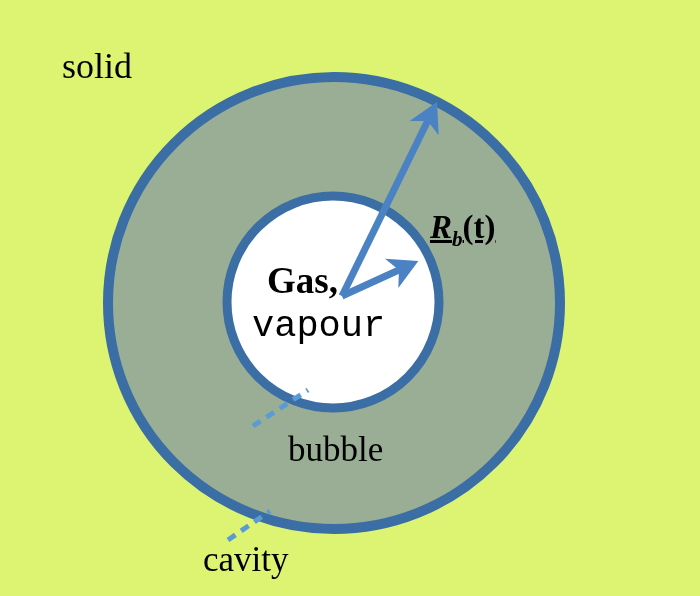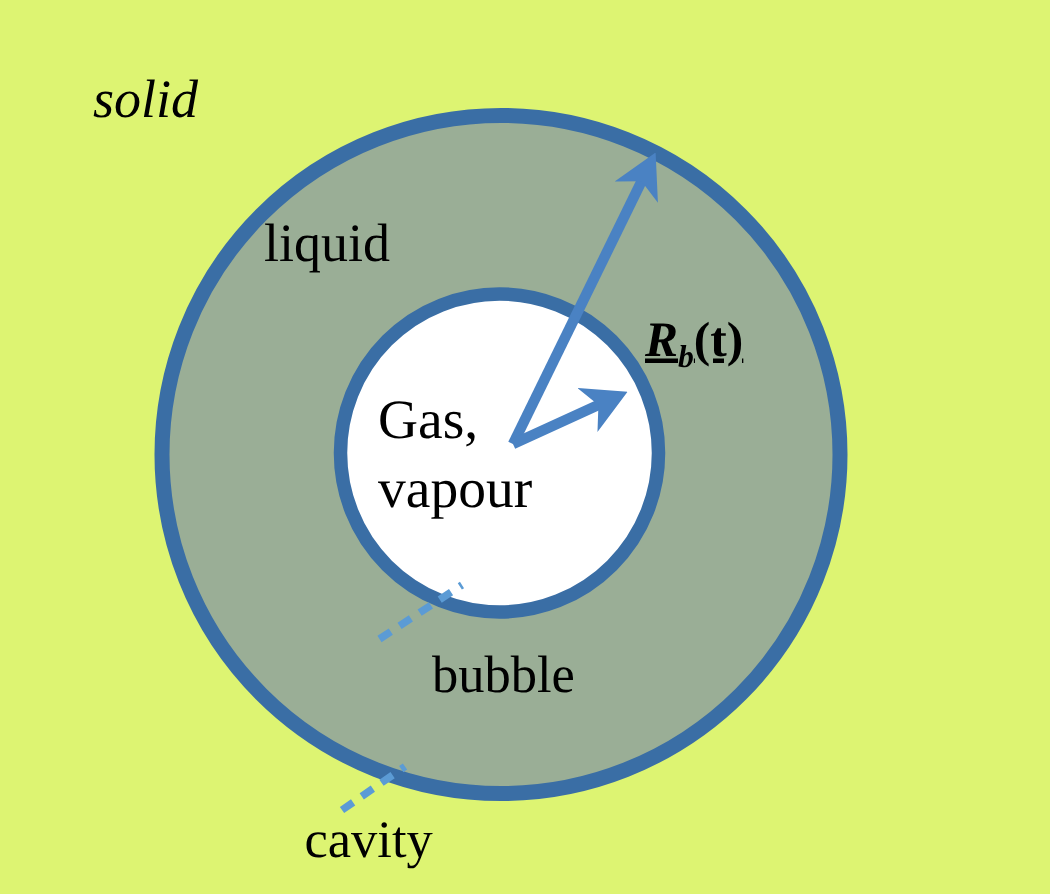--- a/index.html
+++ b/index.html
@@ -27,24 +27,24 @@
     display: block;
   }
   .lbl {
     position: absolute;
     color: #000000;
     font-family: "Liberation Serif", serif;
     white-space: pre;
     line-height: 1.02;
     user-select: none;
   }
-  .lbl-solid   { left: 62px;  top: 48px;  font-size: 36px; font-style: italic; }
+  .lbl-solid   { left: 62px;  top: 48px;  font-size: 36px; }
   .lbl-liquid  { left: 176px; top: 144px; font-size: 36px; }
-  .lbl-gas     { left: 252px; top: 262px; font-size: 37px; }
-  .lbl-vapour  { left: 252px; top: 308px; font-size: 37px; }
+  .lbl-gas     { left: 267px; top: 262px; font-size: 37px; font-weight: bold; }
+  .lbl-vapour  { left: 252px; top: 308px; font-size: 37px; font-family: Liberation Mono, monospace; }
   .lbl-bubble  { left: 288px; top: 432px; font-size: 35px; }
   .lbl-cavity  { left: 203px; top: 542px; font-size: 35px; }
 
   .math {
     position: absolute;
     color: #000000;
     font-family: "Liberation Serif", serif;
     font-style: italic;
     font-weight: 700;
     white-space: pre;
@@ -88,21 +88,20 @@
     <line x1="342" y1="296" x2="434" y2="108" stroke="#4a82c3" stroke-width="7" stroke-linecap="butt" marker-end="url(#arrowhead-rc)"></line>
 
     <line x1="342" y1="296" x2="412" y2="264" stroke="#4a82c3" stroke-width="7" stroke-linecap="butt" marker-end="url(#arrowhead-rb)"></line>
 
     <line x1="253" y1="426" x2="308" y2="390" stroke="#5b9bd5" stroke-width="5" stroke-dasharray="9 7" stroke-linecap="butt"></line>
 
     <line x1="228" y1="540" x2="270" y2="511" stroke="#5b9bd5" stroke-width="5" stroke-dasharray="9 7" stroke-linecap="butt"></line>
   </svg>
 
   <div class="lbl lbl-solid">solid</div>
-  <div class="lbl lbl-liquid">liquid</div>
   <div class="lbl lbl-gas">Gas,</div>
   <div class="lbl lbl-vapour">vapour</div>
   <div class="lbl lbl-bubble">bubble</div>
   <div class="lbl lbl-cavity">cavity</div>
 
 
   <div class="math lbl-rb"><span>R</span><span class="sub">b</span><span class="paren">(t)</span></div>
 
 </div>
 

